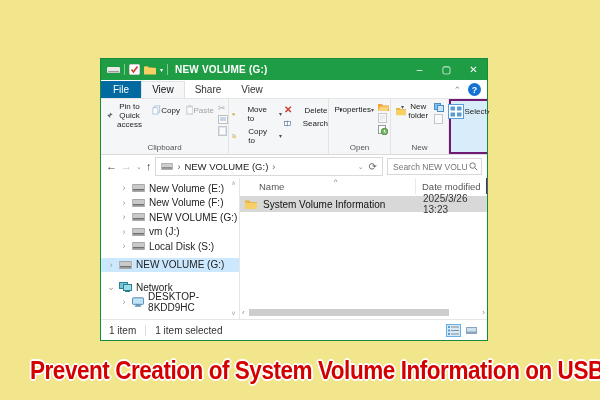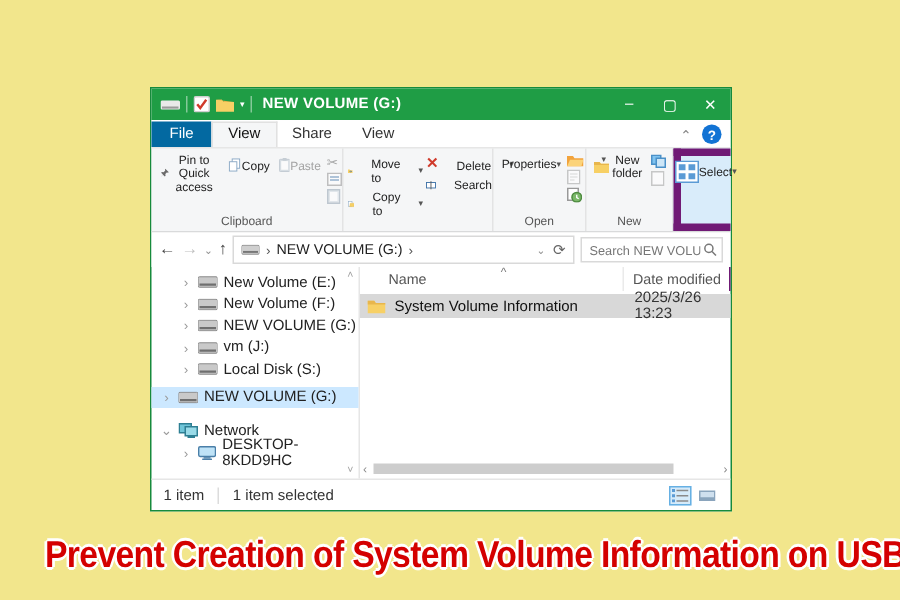--- a/index.html
+++ b/index.html
@@ -32,21 +32,21 @@
   .bigbtn{display:flex;flex-direction:row;align-items:center;text-align:center;
     font-size:8px;color:#222;line-height:1.15;padding:1px 2px;}
   .bigbtn svg{margin-bottom:1px;}
   .smallcol{display:flex;flex-direction:column;gap:2px;padding-top:2px;}
   .smallbtn{display:flex;align-items:center;gap:12px;font-size:8px;color:#222;}
   .disabled{color:#a3a3a3;}
   .dim{opacity:.5;}
   .caret{font-size:6px;color:#555;line-height:1;}
   .stackcol{display:flex;flex-direction:column;gap:4px;padding-top:4px;}
   .del-x{color:#d03a2b;font-weight:bold;font-size:10px;line-height:1;}
-  .rgroup-select{background:#d9ecfa;border:5px solid #701a75;}
+  .rgroup-select{background:#d9ecfa;border:2px solid #701a75;}
   
   .addressbar{height:23px;display:flex;align-items:center;gap:4px;padding:0 5px;flex:none;background:#fff;}
   .nav-ico{font-size:11px;color:#444;line-height:1;}
   .nav-fwd{color:#bfbfbf;}
   .nav-dd{font-size:7px;color:#909090;}
   .crumbbox{flex:1;height:17px;border:1px solid #d9d9d9;display:flex;align-items:center;
     gap:4px;padding:0 5px;font-size:9.5px;color:#222;}
   .crumb-sep{color:#555;font-size:9px;}
   .crumb-right{margin-left:auto;display:flex;align-items:center;gap:5px;color:#666;}
   .searchbox{width:95px;height:17px;border:1px solid #d9d9d9;display:flex;align-items:center;box-sizing:border-box;padding:0 3px;}

